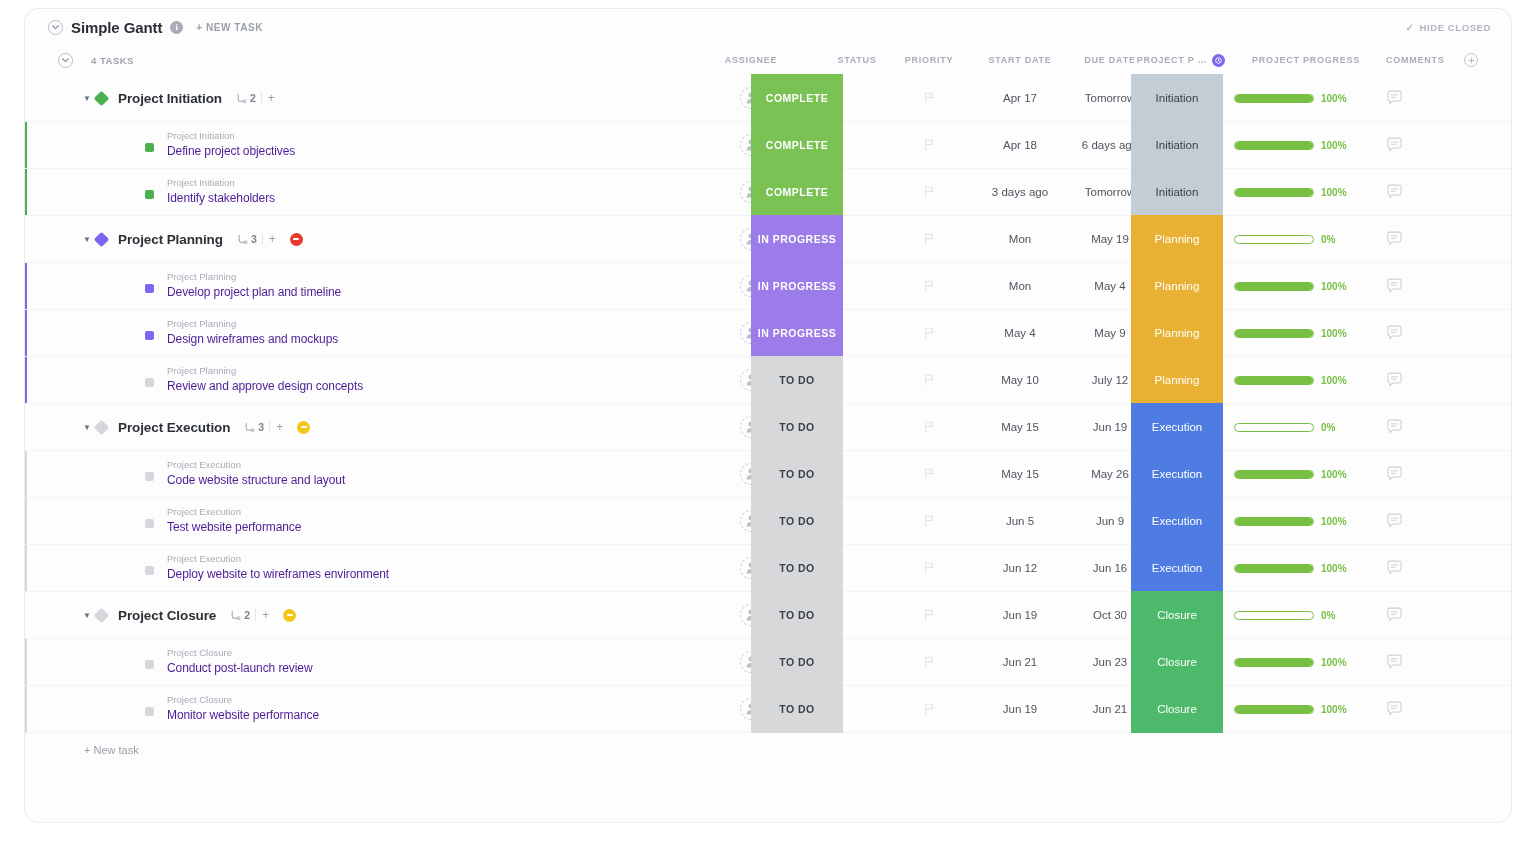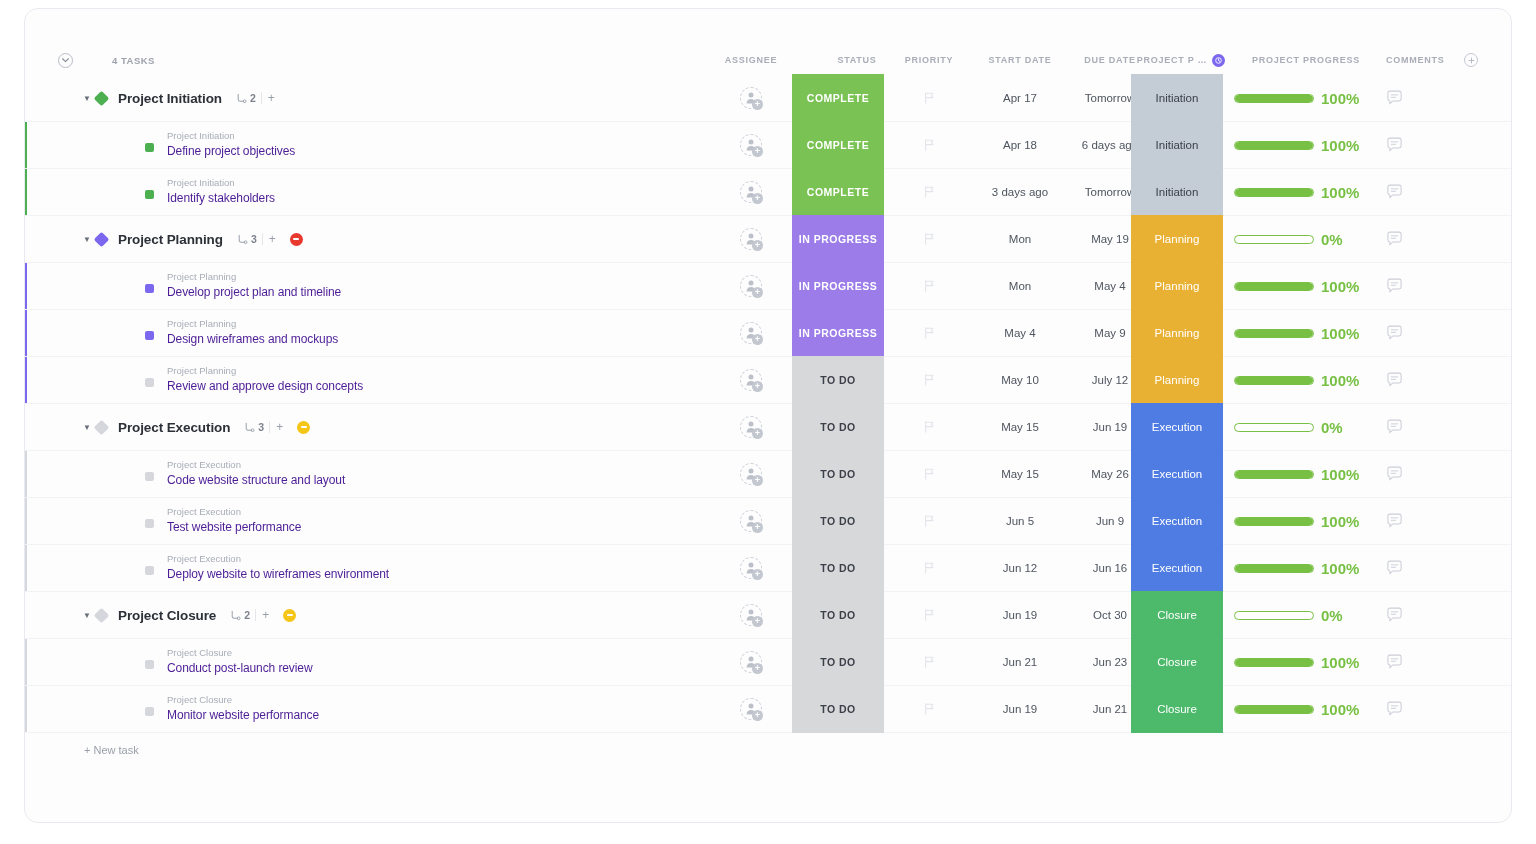--- a/index.html
+++ b/index.html
@@ -76,21 +76,21 @@
     font-size: 9px; font-weight: 600; letter-spacing: 0.75px;
     color: #a9adb7; display: flex; align-items: center; justify-content: center;
     white-space: nowrap;
   }
 
   .tasks-count-row {
     position: absolute; left: 33px; top: 0; height: 30px;
     display: flex; align-items: center; gap: 10px;
   }
   .tasks-count-label {
-    font-size: 9.5px; font-weight: 600; letter-spacing: 0.5px; color: #9ea2ac; margin-left: 21px;
+    font-size: 9.5px; font-weight: 600; letter-spacing: 0.5px; color: #9ea2ac;
   }
 
   .phase-badge-head {
     width: 13px; height: 13px; border-radius: 50%;
     background: #7b68ee; display:flex; align-items:center; justify-content:center;
     margin-left: 5px; flex: none;
   }
   .phase-badge-head svg { display:block; }
 
   .addcol-btn {
@@ -192,21 +192,21 @@
   }
   .avatar-add .plusdot {
     position:absolute; right:-1px; bottom:-1px;
     width:11px; height:11px; border-radius:50%;
     background:#c3c7cf; color:#fff; font-size:9px; line-height:11px;
     text-align:center; font-weight:700;
   }
 
   
   .cell-status {
-    position: absolute; left: 767px; width: 92px; top: -1px; bottom: -1px;
+    position: absolute; left: 726px; width: 92px; top: -1px; bottom: -1px;
     display:flex; align-items:center; justify-content:center;
     font-size: 10.5px; font-weight: 700; letter-spacing: 0.5px;
   }
 
   
   .cell-priority {
     position: absolute; left: 872px; width: 64px; top: 0; bottom: 0;
     display:flex; align-items:center; justify-content:center;
   }
 
@@ -236,21 +236,21 @@
   }
   .bar-track {
     width: 80px; height: 9px; border-radius: 5px;
     border: 1.2px solid #77c043; background: #ffffff; overflow: hidden;
     position: relative; flex:none;
   }
   .bar-fill {
     position:absolute; left:0; top:0; bottom:0;
     background:#77c043; border-radius: 5px;
   }
-  .pct { font-size: 15px; font-weight: 700; color: #77c043; }
+  .pct { font-size: 10px; font-weight: 700; color: #77c043; }
 
   
   .cell-comments {
     position: absolute; left: 1357px; width: 70px; top: 0; bottom: 0;
     display:flex; align-items:center; justify-content:flex-start;
     padding-left: 4px;
   }
   .comment-bubble { color:#c9ccd4; display:block; }
 
   .newtask-foot {
@@ -258,20 +258,34 @@
     font-size: 11px; color: #9a9fa9;
     height: 30px; display:flex; align-items:center;
   }
 </style>
 </head>
 <body>
 
 <div id="app">
   <div class="card">
 
+    <div class="topbar">
+      <div class="chev-circle">
+        <svg width="7" height="5" viewBox="0 0 7 5">
+            <path d="M0.6 0.8 L3.5 3.6 L6.4 0.8" fill="none" stroke="#8a8f99" stroke-width="1.2" stroke-linecap="round" stroke-linejoin="round"></path>
+          </svg>
+      </div>
+      <span class="list-title">Simple Gantt</span>
+      <span class="info-icon">i</span>
+      <span class="new-task-link">+ NEW TASK</span>
+      <span class="hide-closed">
+        <span class="tick">✓</span>
+        <span>HIDE CLOSED</span>
+      </span>
+    </div>
 
     <div class="grid">
 
       <div class="tasks-count-row">
         <span class="chev-circle">
           <svg width="7" height="5" viewBox="0 0 7 5">
               <path d="M0.6 0.8 L3.5 3.6 L6.4 0.8" fill="none" stroke="#8a8f99" stroke-width="1.2" stroke-linecap="round" stroke-linejoin="round"></path>
             </svg>
         </span>
         <span class="tasks-count-label">4 TASKS</span>

